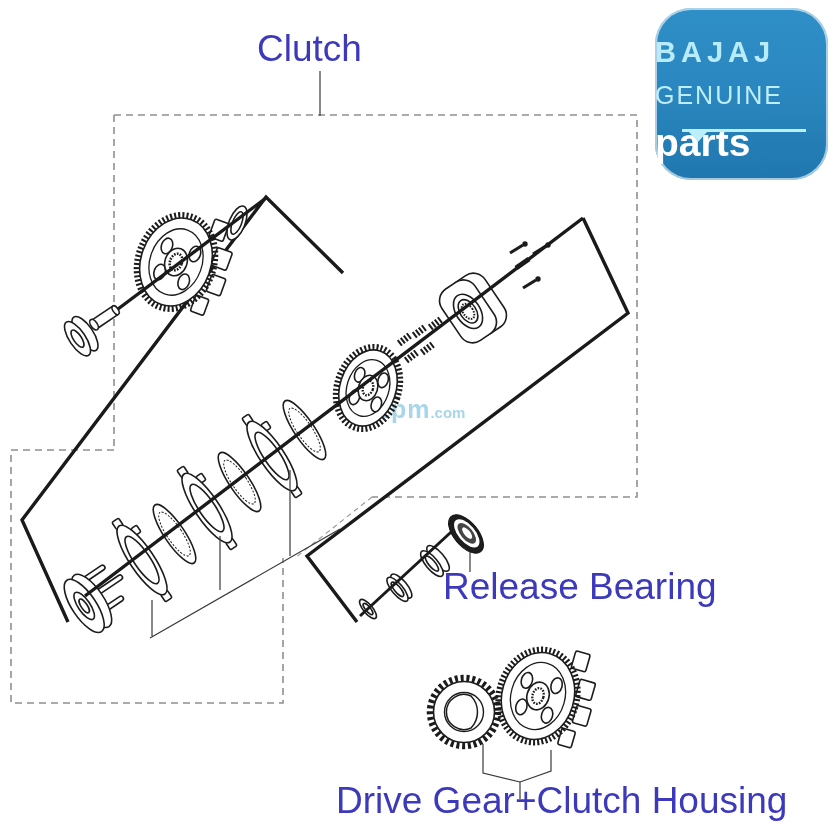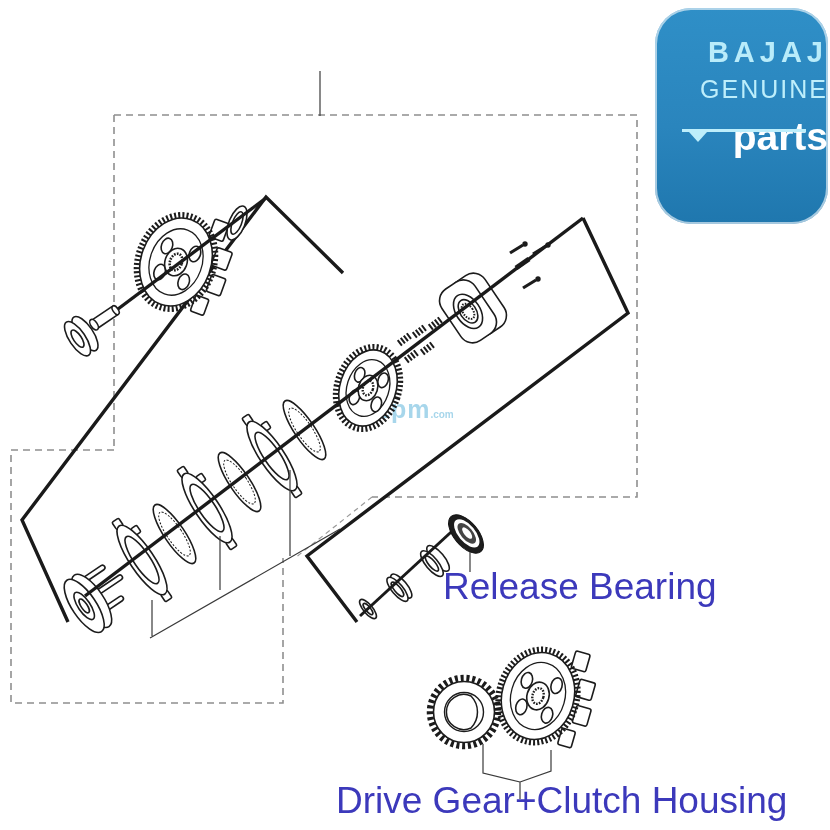--- a/index.html
+++ b/index.html
@@ -7,31 +7,31 @@
          font-family:"Liberation Sans",sans-serif;}
   
   .part-label{position:absolute;color:#3c39bb;font-size:37px;font-weight:400;
               letter-spacing:0px;white-space:nowrap;z-index:3;}
   #label-clutch{left:257px;top:28px;}
   #label-release{left:443px;top:566px;}
   #label-drive{left:336px;top:780px;}
   
   .watermark{position:absolute;left:376px;top:395px;z-index:0;color:#9ed2e9;
              font-weight:700;font-size:25px;letter-spacing:1px;opacity:.9;white-space:nowrap;}
-  .watermark .wm-suffix{font-size:10px;font-weight:700;letter-spacing:0;}
+  .watermark .wm-suffix{font-size:15px;font-weight:700;letter-spacing:0;}
   
   .diagram-svg{position:absolute;left:0;top:0;z-index:1;}
   .part{fill:#ffffff;stroke:#1c1c1c;stroke-width:1.6;}
   
-  .logo{position:absolute;left:655px;top:8px;width:173px;height:216px;border-radius:36px;
+  .logo{position:absolute;left:655px;top:8px;width:173px;height:172px;border-radius:36px;
         background:linear-gradient(180deg,#2f8fc7 0%,#2a85bd 55%,#1f77ae 100%);
-        box-shadow:0 0 0 2px rgba(255,255,255,.6) inset;z-index:2;text-align:right;}
+        box-shadow:0 0 0 2px rgba(255,255,255,.6) inset;z-index:2;text-align:left;}
   .logo-bajaj{margin-top:30px;font-size:29px;font-weight:700;letter-spacing:5px;
               color:#b9ecfa;line-height:1;}
-  .logo-genuine{margin-top:10px;font-size:25px;font-weight:400;letter-spacing:2px;
+  .logo-genuine{margin-top:16px;font-size:25px;font-weight:400;letter-spacing:2px;
                 color:#bdeefb;line-height:1;}
   .logo-parts{margin-top:15px;font-size:39px;font-weight:700;color:#ffffff;line-height:1;}
   .logo-underline{position:absolute;left:27px;top:121px;width:124px;height:3px;
                   background:#bdeefb;}
   .logo-arrow{position:absolute;left:34px;top:124px;width:0;height:0;
               border-left:9px solid transparent;border-right:9px solid transparent;
               border-top:10px solid #bdeefb;}
 </style>
 </head>
 <body>
@@ -235,20 +235,21 @@
     </g>
 
     <g stroke="#3a3a3a" stroke-width="1.2" fill="none">
       <path d="M320 71 V116"></path>
       <path d="M470 552 V572"></path>
       <path d="M152 600 V636 M220 536 V590 M290 470 V556 M150 638 L340 529"></path>
       <path d="M483 744 V773 L520 782 M551 750 V771 L520 782 M520 782 V799"></path>
     </g>
   </svg>
 
+  <div class="part-label" id="label-clutch">Clutch</div>
   <div class="part-label" id="label-drive">Drive Gear+Clutch Housing</div>
   <div class="part-label" id="label-release">Release Bearing</div>
 
   <div class="logo">
     <div class="logo-bajaj">BAJAJ</div>
     <div class="logo-genuine">GENUINE</div>
     <div class="logo-parts">parts</div>
     <div class="logo-underline"></div>
     <div class="logo-arrow"></div>
   </div>

